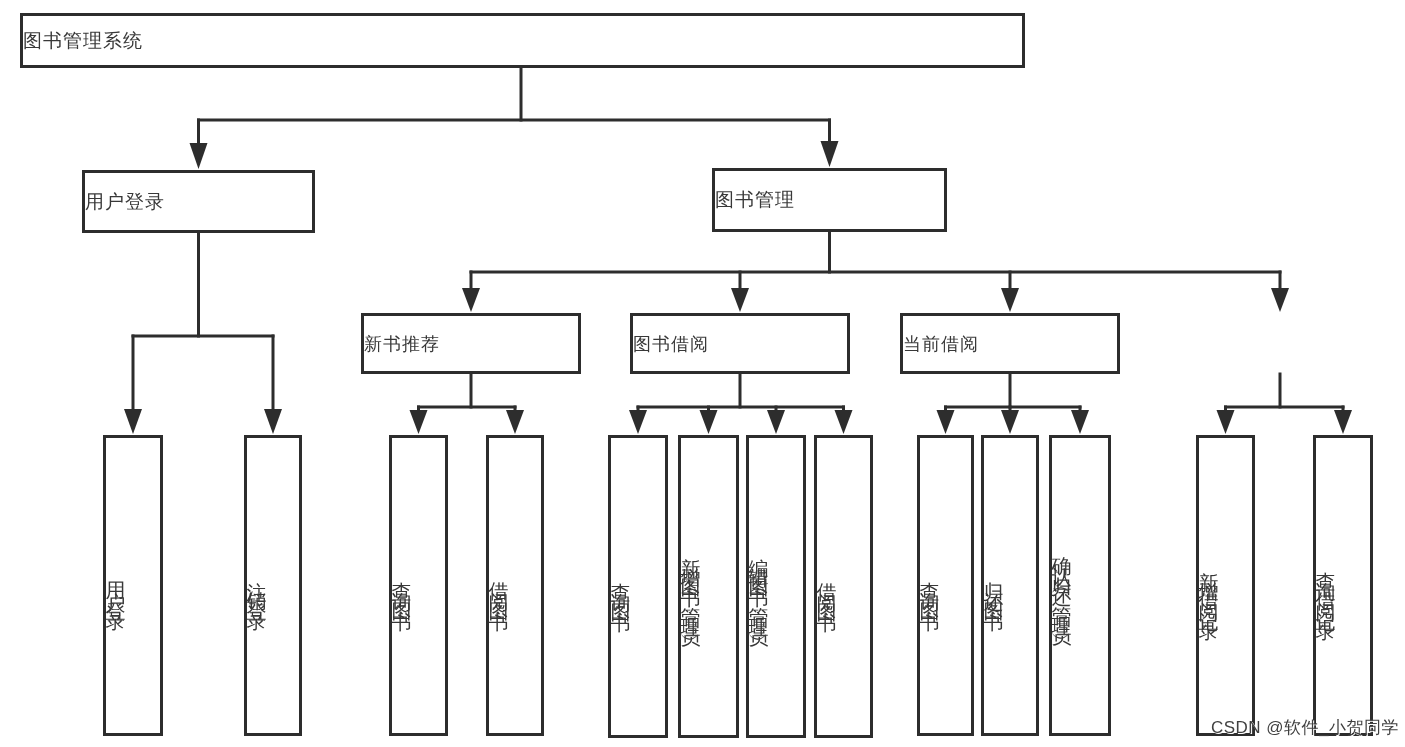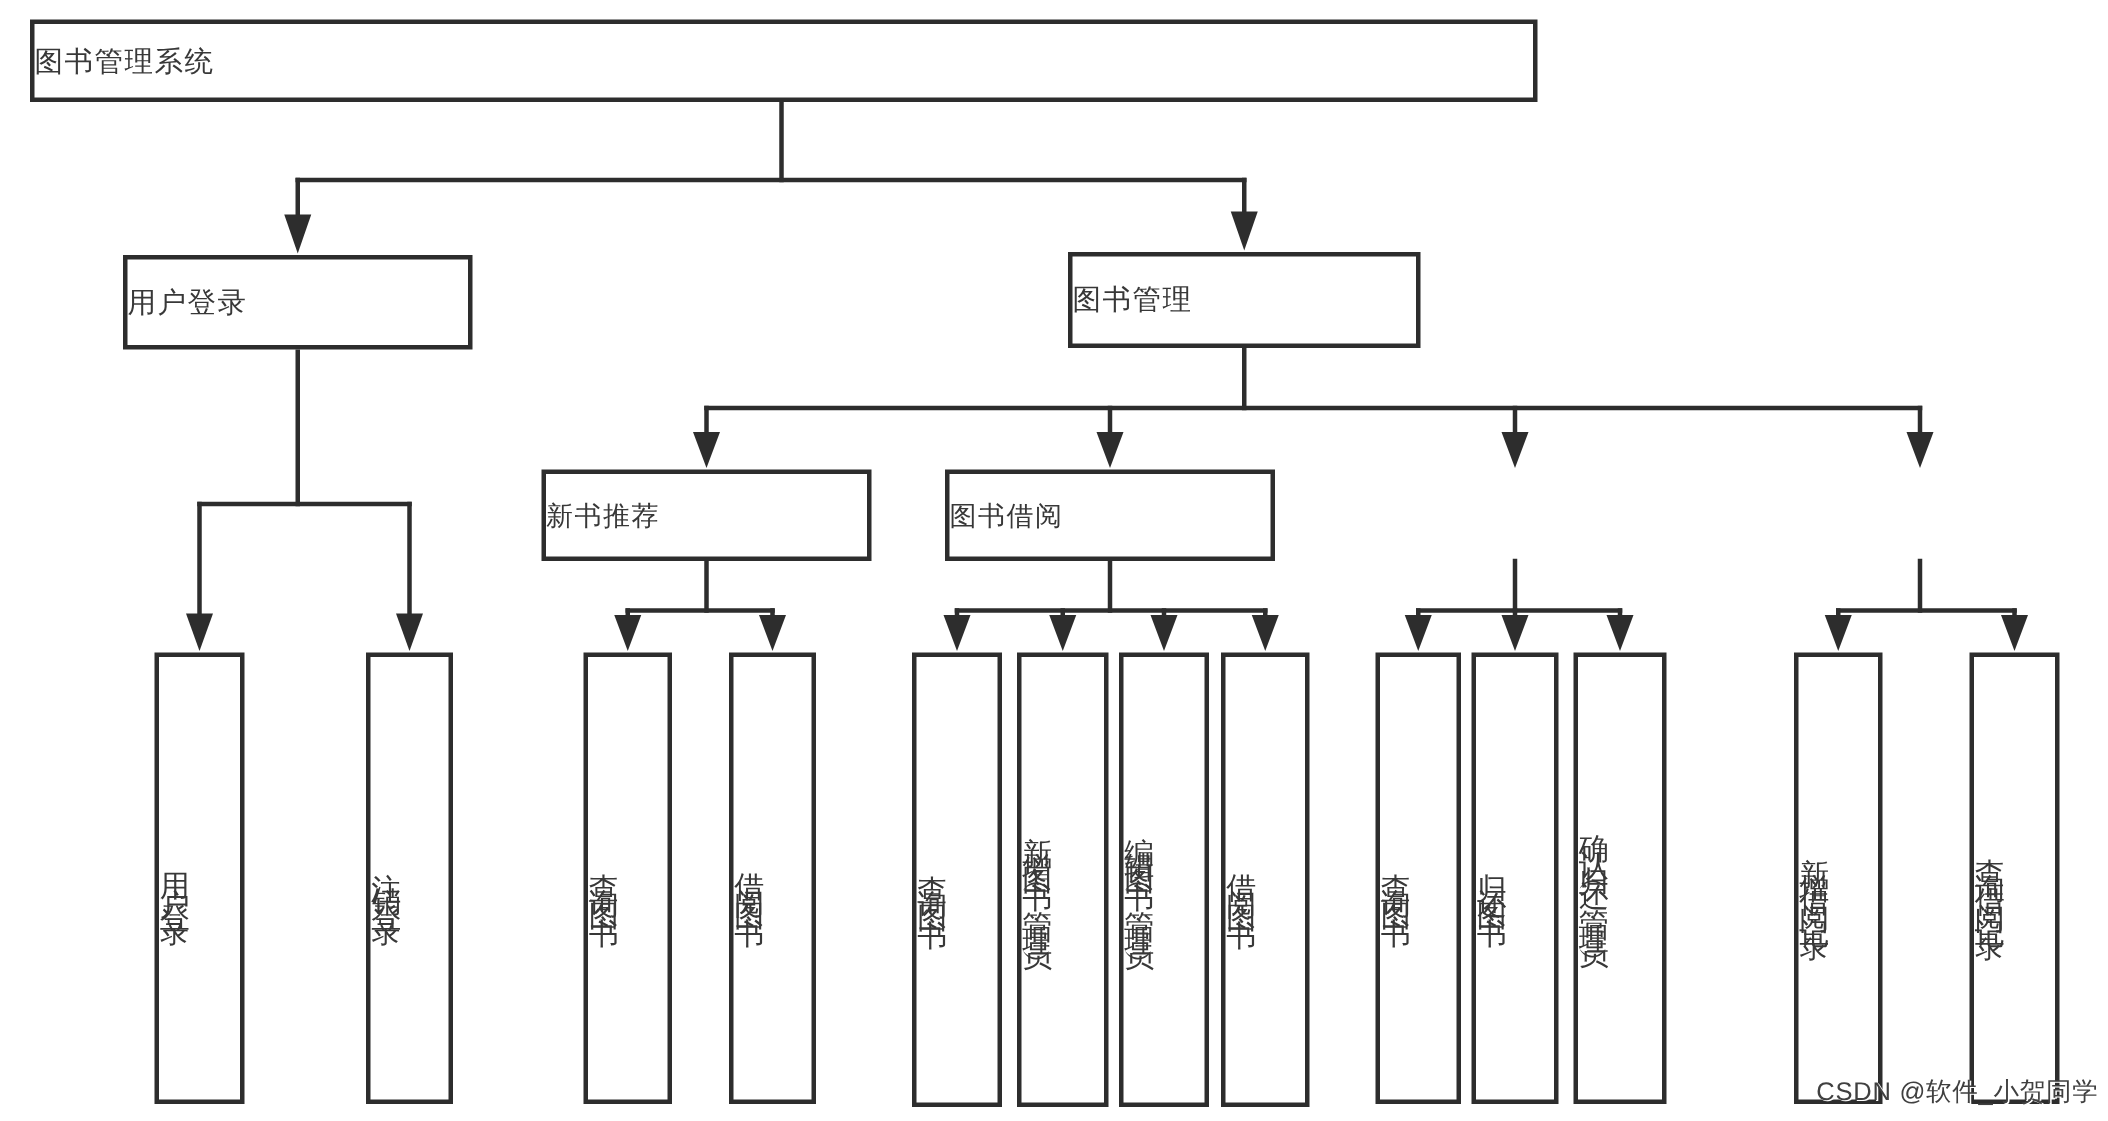--- a/index.html
+++ b/index.html
@@ -157,20 +157,23 @@
   <div class="node h" style="left:712px;top:168px;width:235px;height:64px">
     <span class="lbl">图书管理</span>
   </div>
 
   <div class="node h l3" style="left:361px;top:313px;width:220px;height:61px">
     <span class="lbl">新书推荐</span>
   </div>
   <div class="node h l3" style="left:630px;top:313px;width:220px;height:61px">
     <span class="lbl">图书借阅</span>
   </div>
+  <div class="node h l3" style="left:900px;top:313px;width:220px;height:61px">
+    <span class="lbl">当前借阅</span>
+  </div>
 
   <div class="node v" style="left:103px;top:435px;width:60px;height:301px">
     <span class="vlbl">用户登录</span>
   </div>
   <div class="node v" style="left:244px;top:435px;width:58px;height:301px">
     <span class="vlbl">注销登录</span>
   </div>
 
   <div class="node v" style="left:389px;top:435px;width:59px;height:301px">
     <span class="vlbl">查询图书</span>

